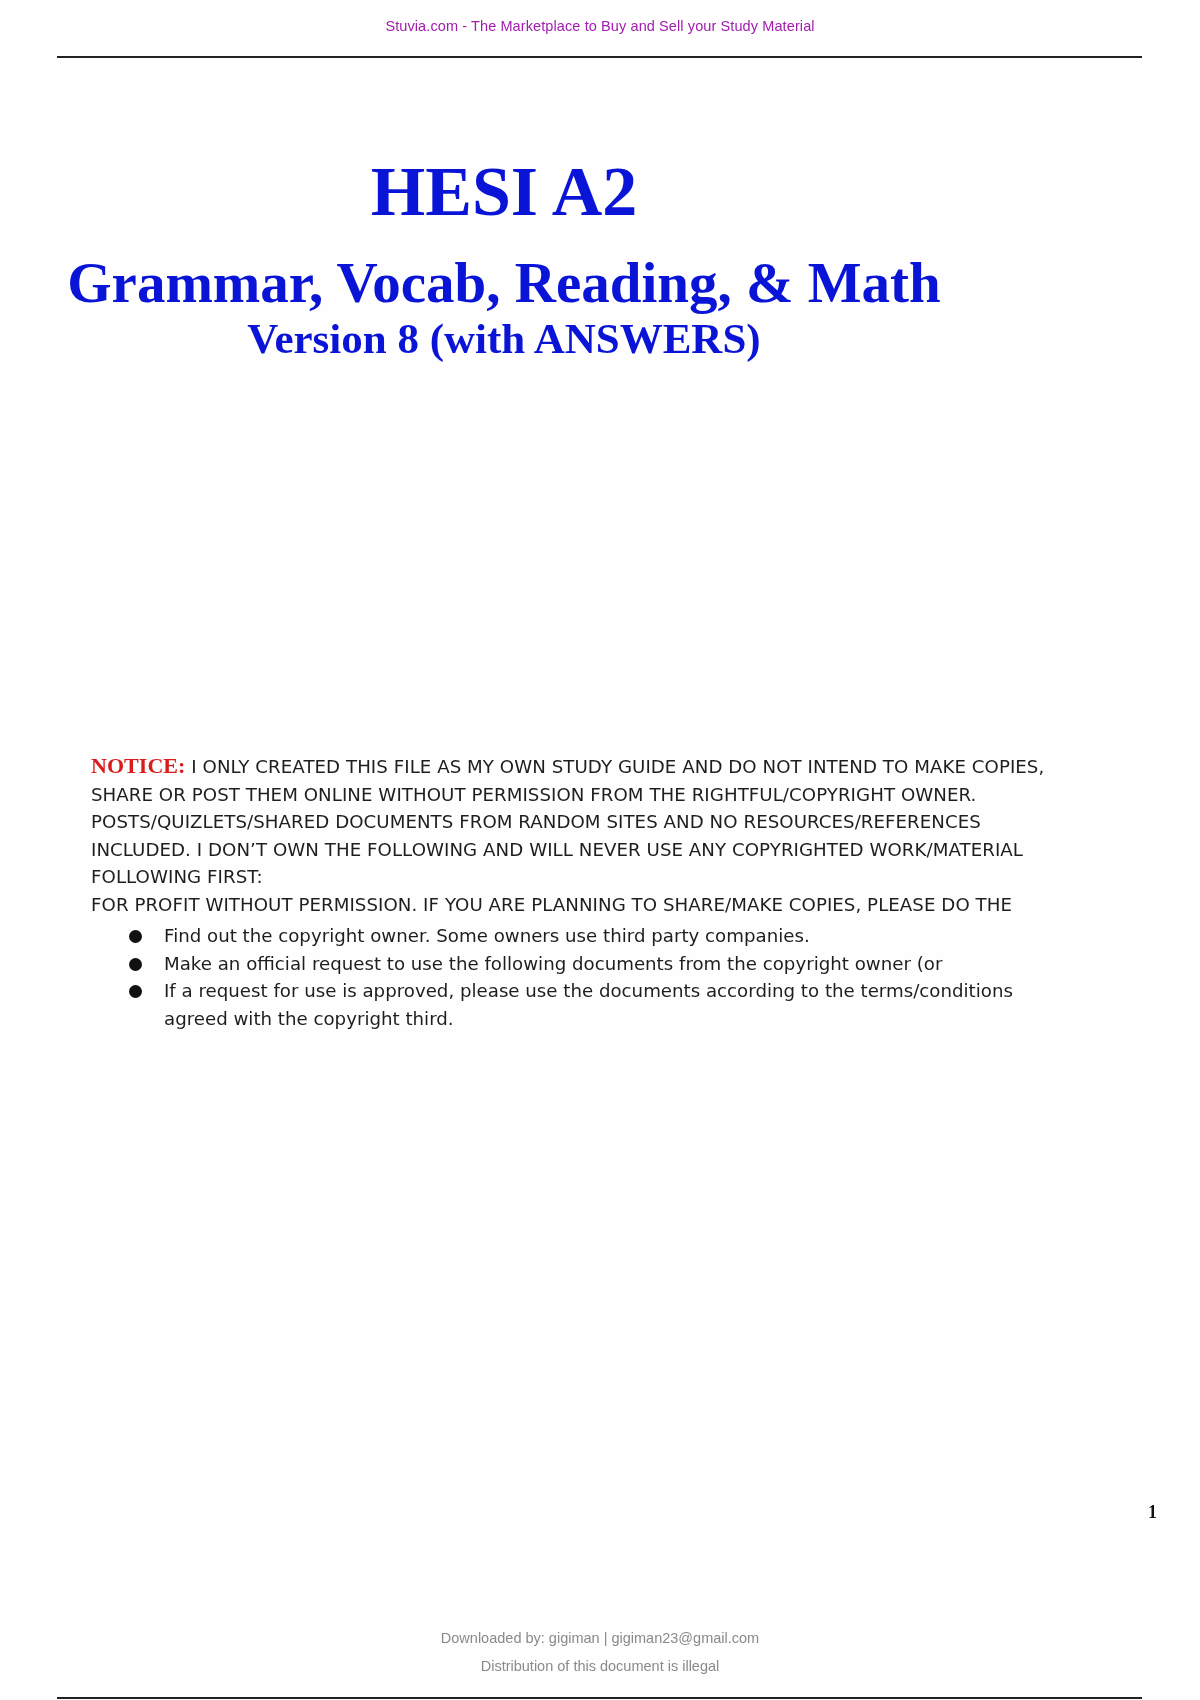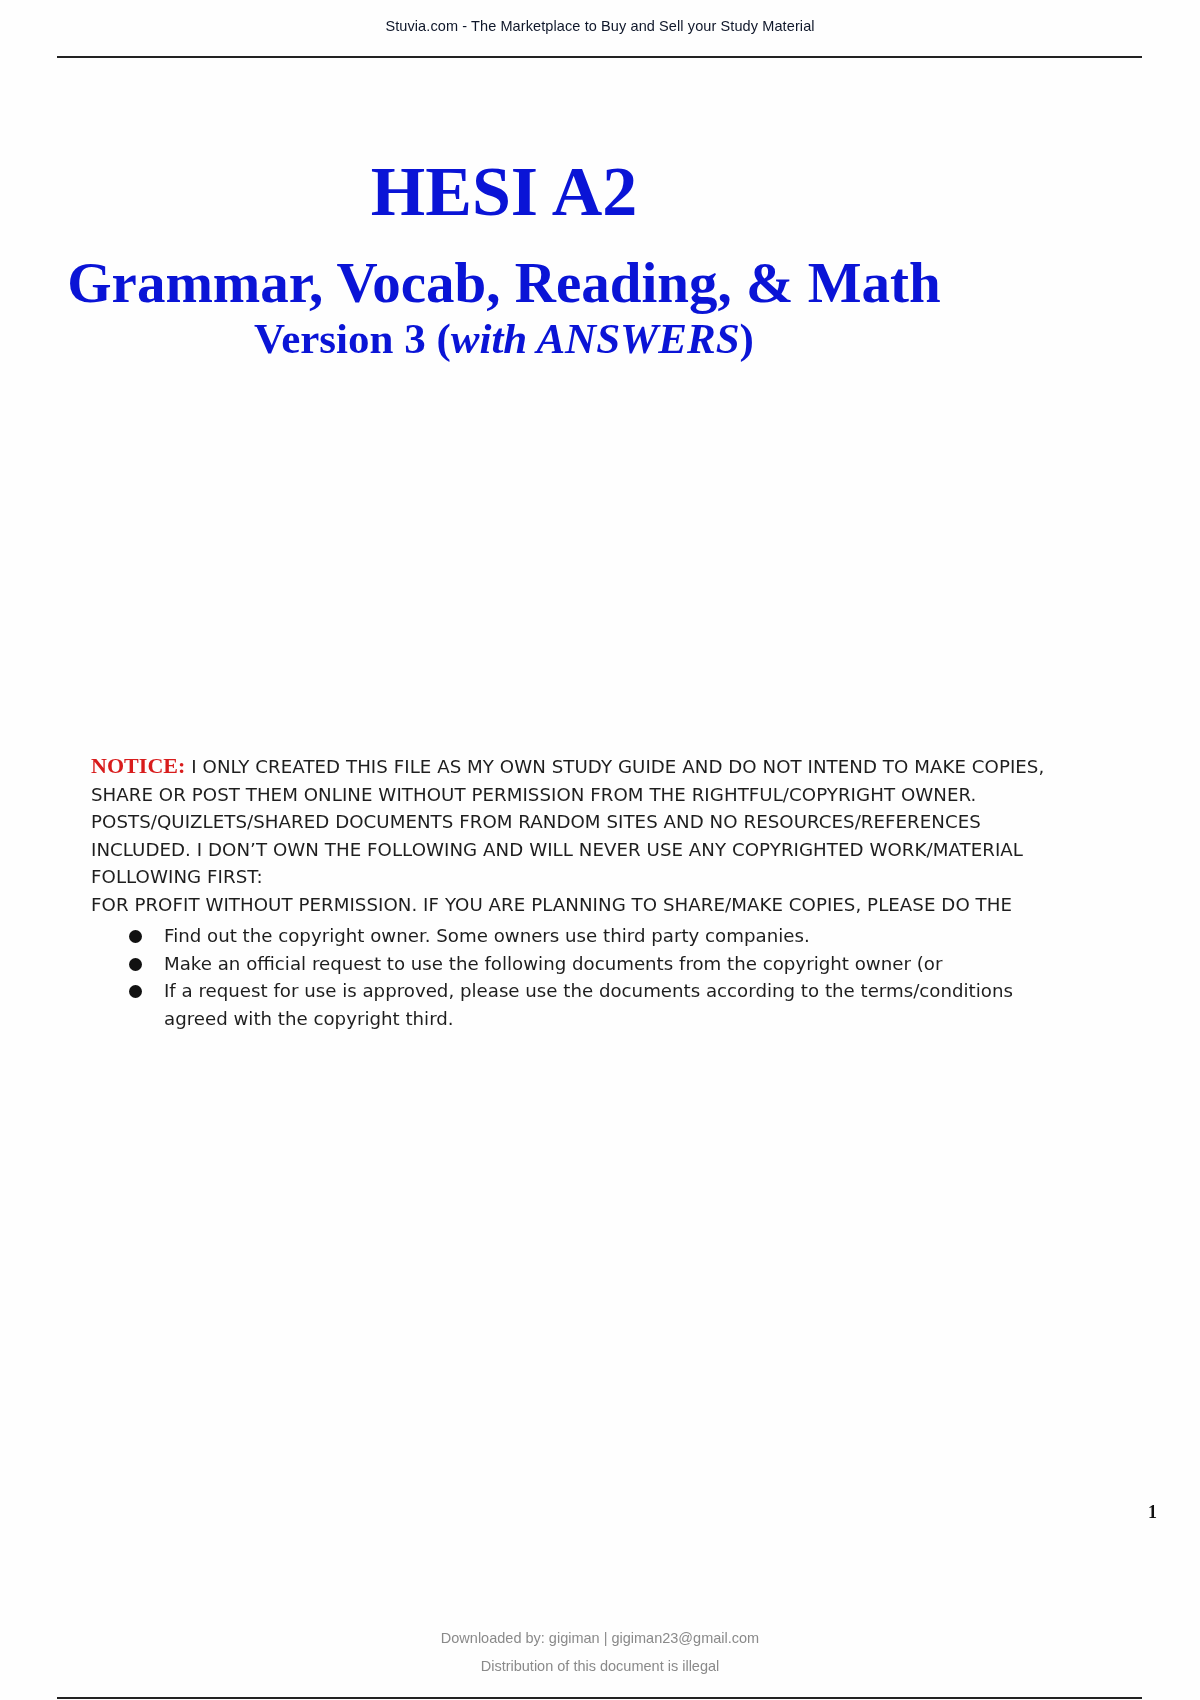--- a/index.html
+++ b/index.html
@@ -22,21 +22,21 @@
       background: #fefefe;
     }
     .header-text {
       position: absolute;
       top: 18px;
       left: 0;
       width: 1200px;
       text-align: center;
       font-family: "Liberation Sans", sans-serif;
       font-size: 14.5px;
-      color: #0f172a;
+      color: #a21caf;
       letter-spacing: 0.1px;
     }
     .rule {
       position: absolute;
       left: 57px;
       width: 1085px;
       height: 2px;
       background: #222222;
     }
     .rule.top { top: 56px; }
@@ -61,21 +61,20 @@
       font-size: 57px;
       line-height: 70px;
       margin-top: 12px;
     }
     .title-version {
       top: 311px;
       font-size: 43px;
       line-height: 56px;
     }
     .title-version .italic {
-      font-style: italic;
     }
 
     .notice {
       position: absolute;
       left: 91px;
       top: 710px;
       width: 1070px;
       font-family: "DejaVu Sans", sans-serif;
       font-size: 18.2px;
       line-height: 27.6px;
@@ -146,21 +145,21 @@
 </head>
 <body>
 
 <div class="page">
 
   <div class="header-text">Stuvia.com - The Marketplace to Buy and Sell your Study Material</div>
   <div class="rule top"></div>
 
   <div class="title-block title-main">HESI A2</div>
   <div class="title-block title-sub">Grammar, Vocab, Reading, &amp; Math</div>
-  <div class="title-block title-version"><span>Version 3 (</span><span class="italic">with ANSWERS</span><span>)</span></div>
+  <div class="title-block title-version"><span>Version 8 (</span><span class="italic">with ANSWERS</span><span>)</span></div>
 
   <div class="notice">
     <span class="line"><span class="notice-label">NOTICE:</span><span> I ONLY CREATED THIS FILE AS MY OWN STUDY GUIDE AND DO NOT INTEND TO MAKE COPIES,</span></span>
     <span class="line">SHARE OR POST THEM ONLINE WITHOUT PERMISSION FROM THE RIGHTFUL/COPYRIGHT OWNER.</span>
     <span class="line">POSTS/QUIZLETS/SHARED DOCUMENTS FROM RANDOM SITES AND NO RESOURCES/REFERENCES</span>
     <span class="line">INCLUDED. I DON’T OWN THE FOLLOWING AND WILL NEVER USE ANY COPYRIGHTED WORK/MATERIAL</span>
     <span class="line">FOLLOWING FIRST:</span>
     <span class="line">FOR PROFIT WITHOUT PERMISSION. IF YOU ARE PLANNING TO SHARE/MAKE COPIES, PLEASE DO THE</span>
   </div>
 

